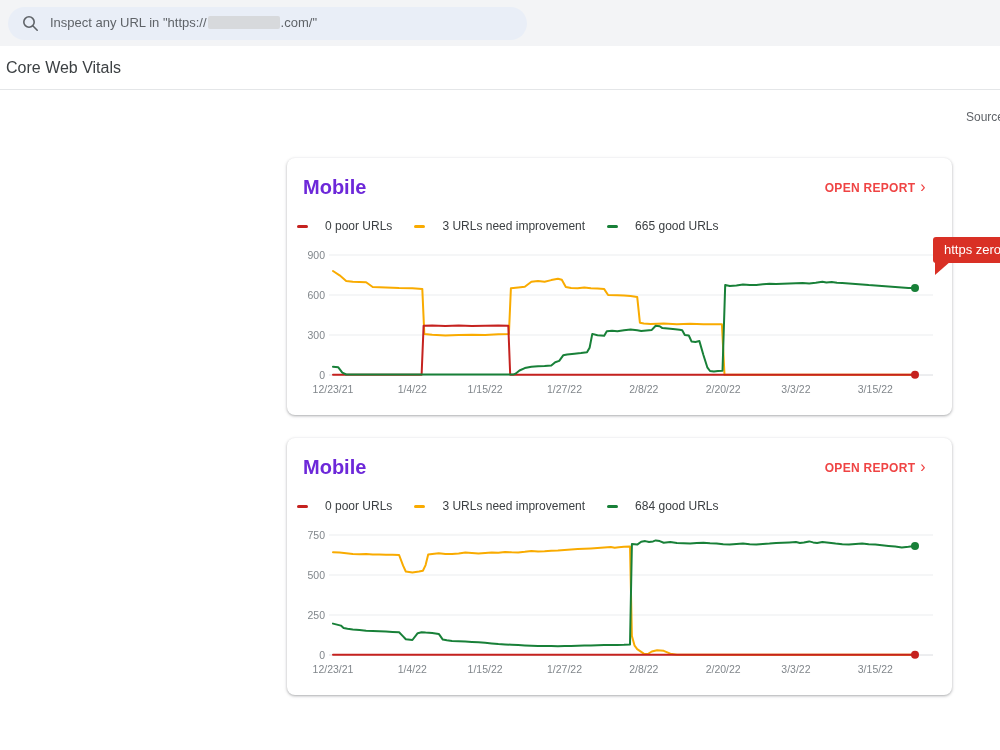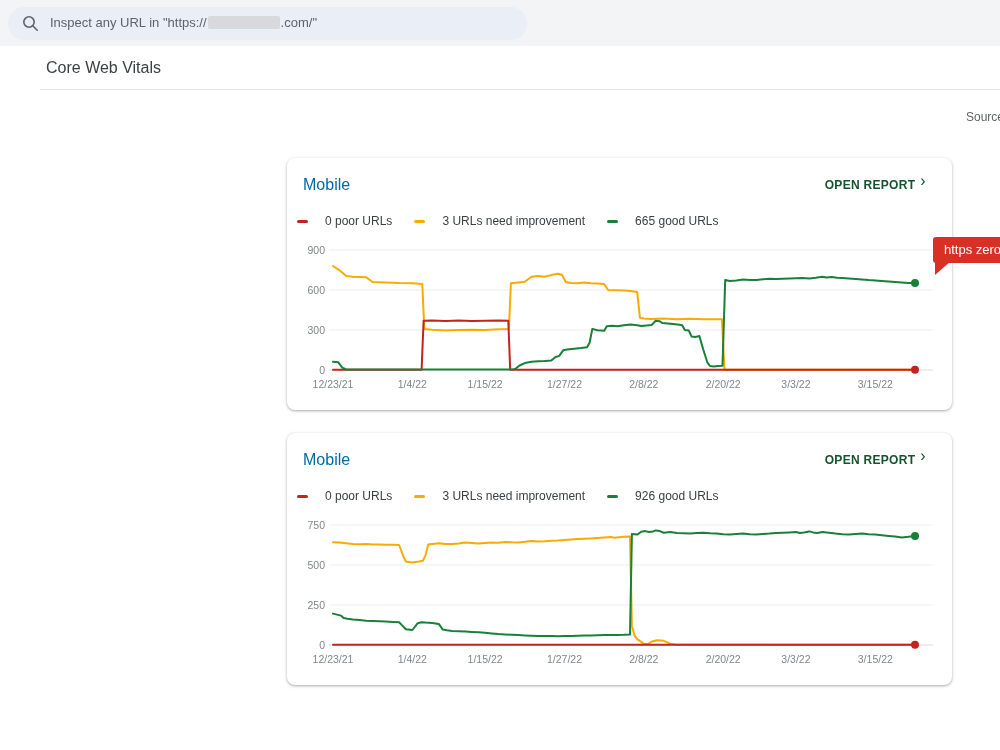--- a/index.html
+++ b/index.html
@@ -41,21 +41,20 @@
     margin: 0 1px 2px 1px;
   }
   
   .page-header {
     height: 44px;
     display: flex;
     align-items: center;
     padding-left: 6px;
     border-bottom: 1px solid #e4e6e8;
     background: #fff;
-    margin-left: 40px;
   }
   .page-title { font-size: 16px; font-weight: 500; color: #3c4043; }
   .source-note {
     position: absolute;
     top: 110px;
     left: 966px;
     font-size: 12px;
     color: #5f6368;
     white-space: nowrap;
   }
@@ -68,27 +67,27 @@
     box-shadow: 0 1px 2px 0 rgba(60,64,67,.28), 0 1px 3px 1px rgba(60,64,67,.13);
     margin-bottom: 23px;
     padding: 18px 0 12px 0;
   }
   .card-head {
     display: flex;
     justify-content: space-between;
     align-items: center;
     padding: 0 26px 0 16px;
   }
-  .card-title { font-size: 16px; font-weight: 400; color: #0369a1; }
+  .card-title { font-size: 20px; font-weight: 700; color: #6d28d9; }
   .open-report {
     display: flex;
-    align-items: flex-start;
+    align-items: center;
     gap: 5px;
     text-decoration: none;
-    color: #14532d;
+    color: #ef4444;
     font-size: 12px;
     font-weight: 600;
     letter-spacing: .3px;
     cursor: pointer;
   }
   .open-report .chev { font-size: 16px; font-weight: 400; line-height: 10px; margin-top: -2px; }
   .legend {
     display: flex;
     gap: 22px;
     margin: 20px 0 4px 10px;
@@ -204,21 +203,21 @@
       <div class="legend-item">
         <span class="dash" style="background-color: rgb(197, 34, 31);"></span>
         <span class="lbl">0 poor URLs</span>
       </div>
       <div class="legend-item">
         <span class="dash" style="background-color: rgb(249, 171, 0);"></span>
         <span class="lbl">3 URLs need improvement</span>
       </div>
       <div class="legend-item">
         <span class="dash" style="background-color: rgb(24, 128, 56);"></span>
-        <span class="lbl">926 good URLs</span>
+        <span class="lbl">684 good URLs</span>
       </div>
     </div>
     <svg class="chart" viewBox="0 0 650 160">
         <line x1="36" y1="132" x2="640" y2="132" stroke="#dadce0" stroke-width="1"></line>
         <text x="32" y="135.5" text-anchor="end" class="tick">0</text>
         <line x1="36" y1="92" x2="640" y2="92" stroke="#ebedef" stroke-width="1"></line>
         <text x="32" y="95.5" text-anchor="end" class="tick">250</text>
         <line x1="36" y1="52" x2="640" y2="52" stroke="#ebedef" stroke-width="1"></line>
         <text x="32" y="55.5" text-anchor="end" class="tick">500</text>
         <line x1="36" y1="12" x2="640" y2="12" stroke="#ebedef" stroke-width="1"></line>

